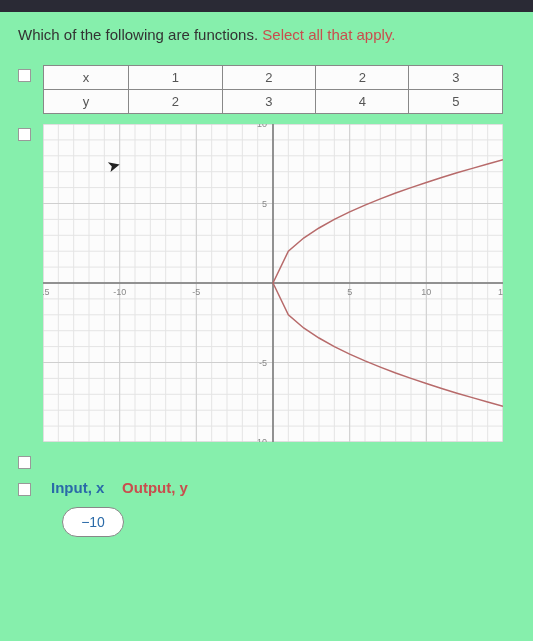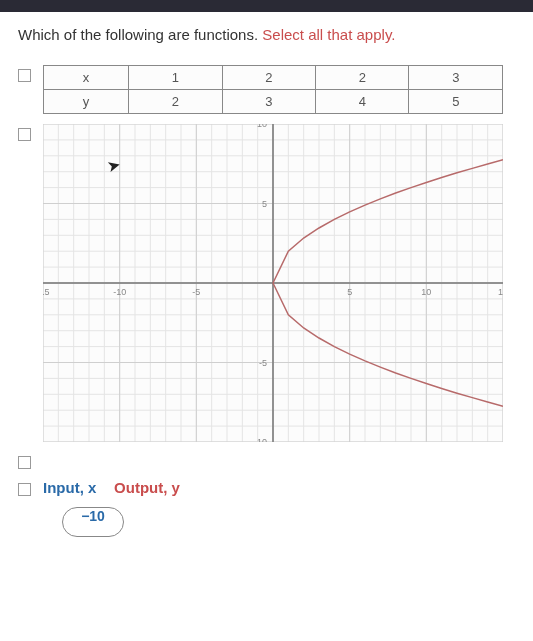--- a/index.html
+++ b/index.html
@@ -8,21 +8,21 @@
       height: 641px;
       background: #ddd;
       font-family: Arial, sans-serif;
       overflow: hidden;
     }
     .topbar {
       height: 12px;
       background: #2a2a35;
     }
     .content {
-      background: #ffffff;
+      background: #86efac;
       padding: 14px 18px;
       height: 629px;
     }
     .question {
       font-size: 15px;
       color: #333;
       margin-bottom: 22px;
     }
     .question .hint {
       color: #c94d4d;
@@ -77,25 +77,24 @@
     .io-row .outp { color: #c94d4d; }
     .node {
       margin-top: 10px;
       margin-left: 44px;
       width: 62px;
       height: 30px;
       border: 1px solid #888;
       border-radius: 15px;
       background: #fff;
       display: flex;
-      align-items: flex-start;
+      align-items: center;
       justify-content: center;
       font-size: 14px;
       color: #2a6aa8;
-      font-weight: bold;
     }
     .cursor {
       position: absolute;
       left: 64px;
       top: 32px;
       font-size: 16px;
       color: #222;
       transform: rotate(-15deg);
     }
   </style>
@@ -218,21 +217,21 @@
           <path d="M230 159 L245.33333333333334 190.8 L260.6666666666667 203.997 L276 214.014 L291.3333333333333 222.60000000000002 L306.66666666666663 230.07299999999998 L322 236.91 L337.3333333333333 243.111 L352.6666666666667 248.994 L368 254.4 L383.33333333333337 259.488 L398.6666666666667 264.417 L414 269.187 L429.3333333333333 273.639 L444.6666666666667 277.932 L460 282.225 " stroke="#b76a6a" stroke-width="1.5" fill="none"></path>
         </svg>
       <span class="cursor">➤</span>
     </div>
   </div>
 
   <div class="option" style="margin-top:6px;">
     <div class="checkbox"></div>
   </div>
 
-  <div class="option io-row" style="margin-top:8px;">
+  <div class="option io-row" style="margin-top:8px;gap:8px;">
     <div class="checkbox"></div>
     <div>
       <span class="io-label inp">Input, x</span>
       &nbsp;&nbsp;
       <span class="io-label outp">Output, y</span>
     </div>
   </div>
   <div class="node">
     <span>−10</span>
   </div>

